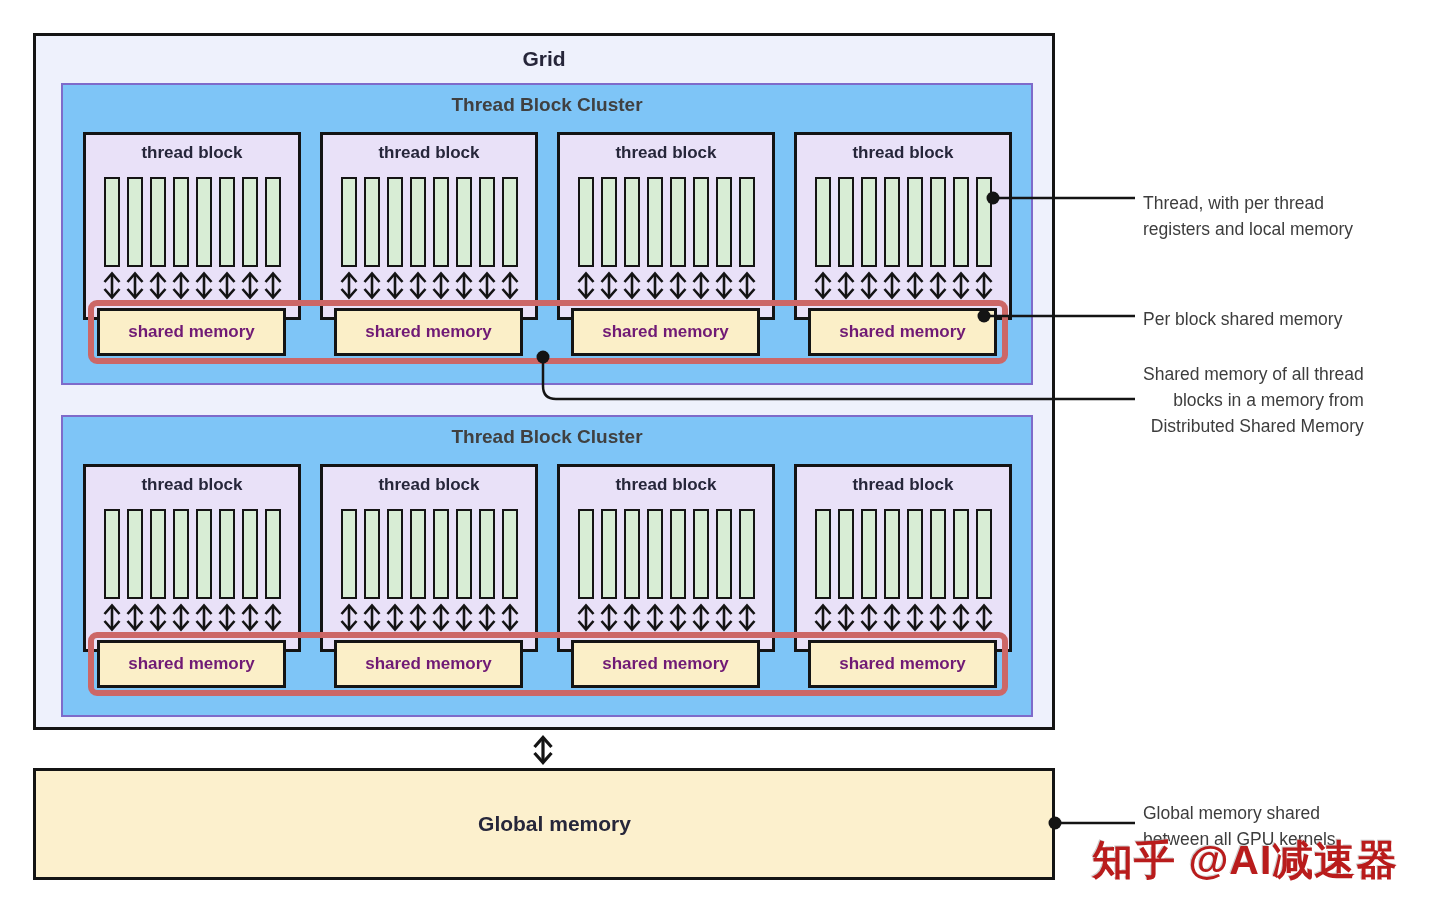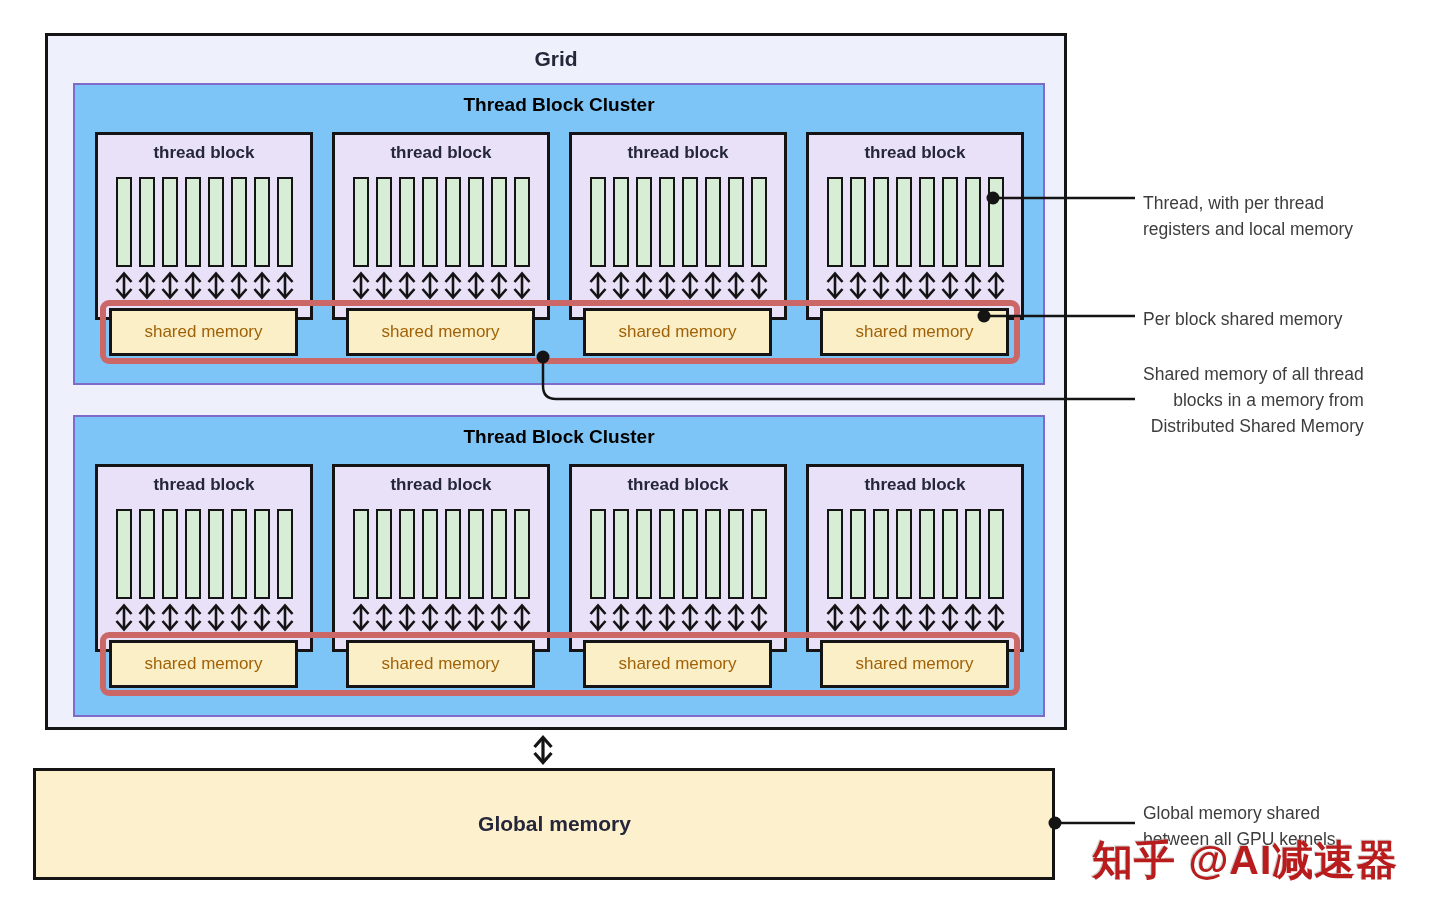--- a/index.html
+++ b/index.html
@@ -6,38 +6,37 @@
   html, body { width: 1440px; height: 912px; background: #ffffff; overflow: hidden; }
   body { font-family: "Liberation Sans", sans-serif; position: relative; }
 
   .abs { position: absolute; }
 
   
   #grid-box {
     left: 33px; top: 33px; width: 1022px; height: 697px;
     background: var(--grid-fill, #eef1fc);
     border: 3px solid var(--line, #141414);
-    margin-left: 12px;
   }
   .grid-title {
     position: absolute; top: 11px; left: 0; width: 100%;
     text-align: center; font-weight: bold; font-size: 21px; color: #26263a;
   }
 
   
   .cluster {
     position: absolute; left: 25px; width: 972px; height: 302px;
     background: var(--cluster-fill, #7ec5f7);
     border: 2px solid var(--cluster-border, #7e6bca);
   }
   #cluster-1 { top: 47px; }
   #cluster-2 { top: 379px; }
   .cluster-title {
     position: absolute; top: 9px; left: 0; width: 100%;
-    text-align: center; font-weight: bold; font-size: 19px; color: #000000;
+    text-align: center; font-weight: bold; font-size: 19px; color: #404040;
   }
 
   
   .block {
     position: absolute; top: 47px; width: 218px; height: 188px;
     background: var(--block-fill, #e9e1f8);
     border: 3px solid var(--line, #141414);
   }
   .block-title {
     position: absolute; top: 8px; left: 0; width: 100%;
@@ -55,21 +54,21 @@
   .arrows {
     position: absolute; top: 136px; left: 0; width: 100%;
     display: flex; justify-content: center; gap: 5px;
   }
   .arrow-svg { width: 18px; height: 29px; display: block; }
   .shared {
     position: absolute; left: 11px; right: 12px; top: 173px; height: 48px;
     background: var(--memory-fill, #fbefc8);
     border: 3px solid var(--line, #141414);
     display: flex; align-items: center; justify-content: center;
-    font-weight: normal; font-size: 17px; color: #a16207;
+    font-weight: bold; font-size: 17px; color: #701a75;
     z-index: 2;
   }
 
   
   .band {
     position: absolute; left: 25px; top: 215px; width: 920px; height: 64px;
     border: 6.5px solid var(--band, #cc6767);
     border-radius: 9px;
     z-index: 1;
   }

